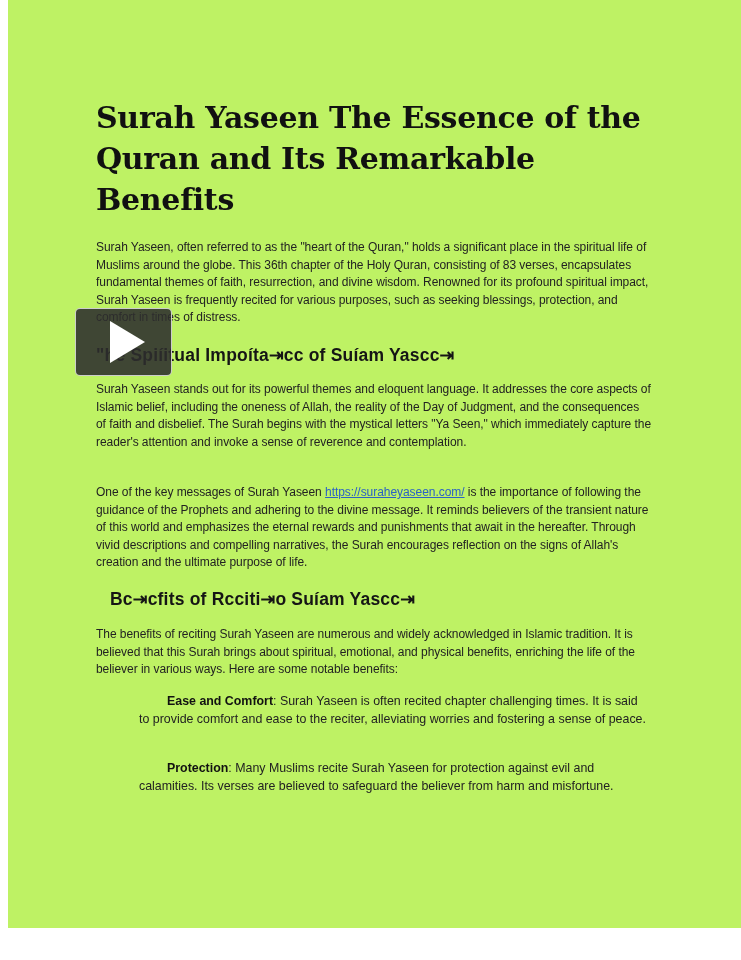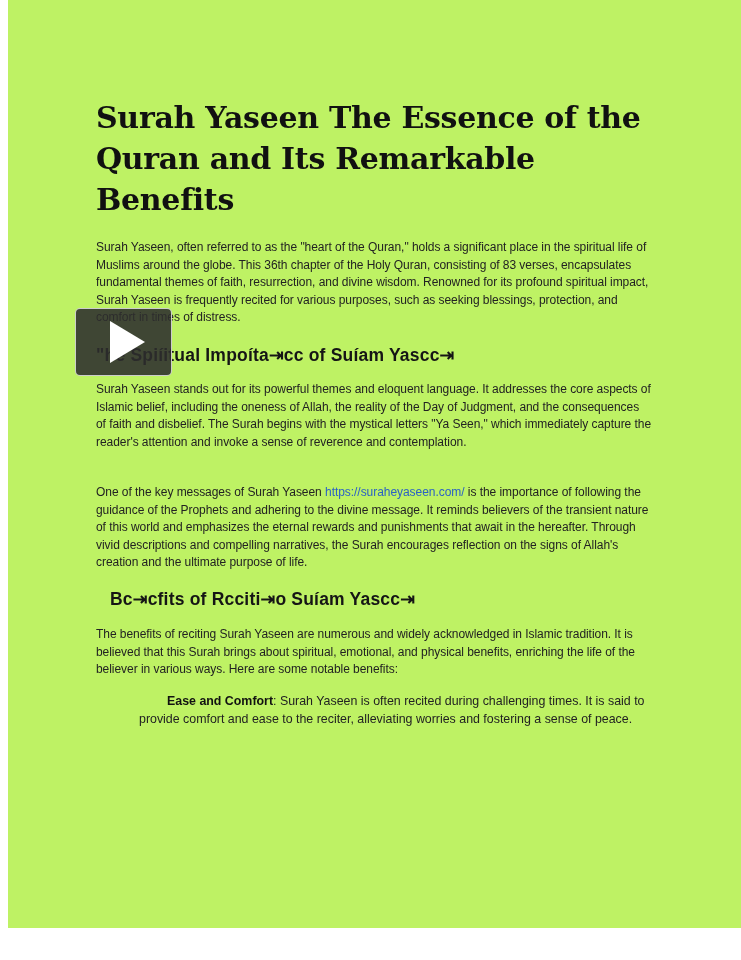--- a/index.html
+++ b/index.html
@@ -52,20 +52,21 @@
       margin: 0;
       font-size: 17.5px;
       font-weight: bold;
       line-height: 22px;
       color: #151515;
       letter-spacing: 0.2px;
       white-space: nowrap;
     }
     .link {
       color: #2b62c4;
+      text-decoration: underline;
       cursor: pointer;
     }
     .benefit {
       position: absolute;
       left: 131px;
       width: 512px;
       margin: 0;
       font-size: 12.4px;
       line-height: 17.5px;
       color: #222222;
@@ -111,17 +112,18 @@
   <h2 class="heading" style="top:344px;">"he Spiíitual  Impoíta⇥cc of Suíam Yascc⇥</h2>
 
   <p class="para" style="top:381px;">Surah Yaseen stands out for its powerful  themes and eloquent language. It addresses the core aspects of Islamic belief, including the oneness of Allah, the reality of the Day of Judgment,  and the consequences of faith and disbelief. The Surah begins with the mystical letters "Ya Seen," which immediately capture the reader's  attention and invoke  a sense of reverence  and contemplation.</p>
 
   <p class="para" style="top:484px;"><span>One of the key messages of Surah Yaseen </span><a class="link">https://suraheyaseen.com/</a><span> is the importance of following the guidance of the Prophets and adhering to the divine  message. It reminds believers of the transient nature of this world and emphasizes the eternal rewards  and punishments that await in the hereafter. Through  vivid  descriptions and compelling narratives,  the Surah encourages reflection on the signs of Allah's creation and the ultimate purpose  of life.</span></p>
 
   <h2 class="heading" style="top:588px;margin-left:14px;">Bc⇥cfits of Rcciti⇥o Suíam Yascc⇥</h2>
 
   <p class="para" style="top:626px;">The  benefits  of reciting Surah Yaseen are numerous  and widely acknowledged in Islamic tradition. It is believed  that this Surah brings about spiritual, emotional, and physical benefits, enriching the life of the believer  in various  ways. Here  are some notable  benefits:</p>
 
-  <p class="benefit" style="top:693px;"><b>Ease and Comfort</b><span>:  Surah Yaseen is often recited during challenging times. It is said to provide  comfort and ease to the reciter, alleviating worries and fostering a sense of peace.</span></p>
+  <p class="benefit" style="top:693px;"><b>Ease and Comfort</b><span>:  Surah Yaseen is often recited chapter challenging times. It is said to provide  comfort and ease to the reciter, alleviating worries and fostering a sense of peace.</span></p>
 
+  <p class="benefit" style="top:760px;"><b>Protection</b><span>: Many Muslims recite Surah Yaseen for protection against evil and calamities. Its verses are believed to safeguard the believer from harm and misfortune.</span></p>
 
 
 </div>
 
 </body></html>

